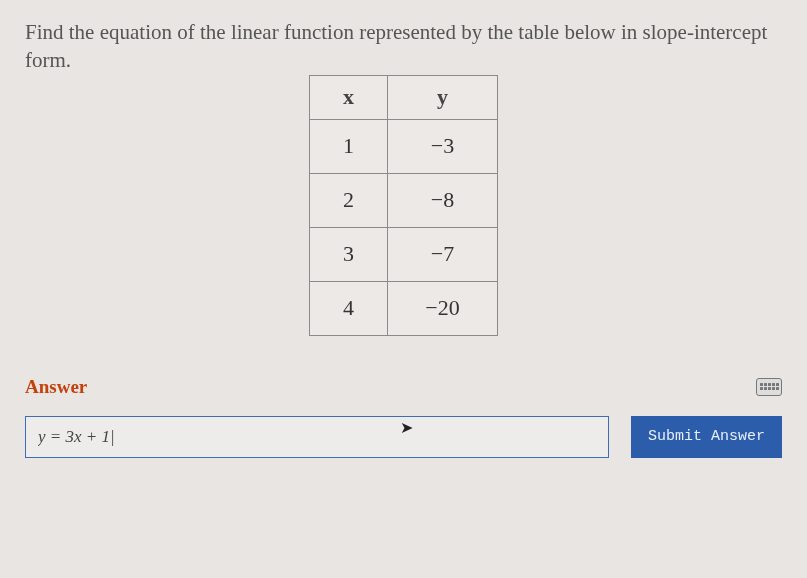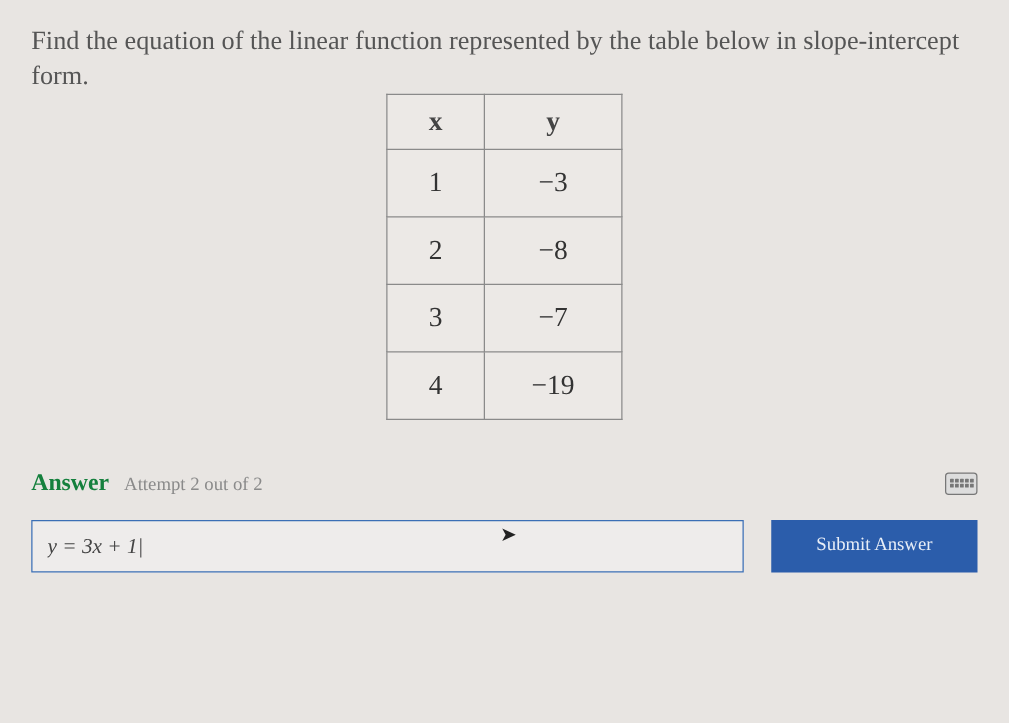--- a/index.html
+++ b/index.html
@@ -54,21 +54,21 @@
     .answer-row {
       display: flex;
       align-items: baseline;
       gap: 12px;
       margin-bottom: 18px;
       position: relative;
     }
     .answer-label {
       font-size: 19px;
       font-weight: bold;
-      color: #15803d;
+      color: #c2410c;
     }
     .attempt {
       font-size: 15px;
       color: #8a8a8a;
     }
     .keyboard-icon {
       position: absolute;
       right: 0;
       top: 2px;
       width: 26px;
@@ -103,23 +103,23 @@
       font-family: Georgia, serif;
       font-style: italic;
       color: #444;
       height: 42px;
     }
     .submit-btn {
       background: #2b5dab;
       color: #e8eef7;
       border: none;
       font-size: 15px;
-      padding: 0 36px;
+      padding: 0 17px;
       height: 42px;
-      font-family: Liberation Serif, serif;
+      font-family: Liberation Mono, monospace;
       cursor: pointer;
     }
     .cursor {
       position: absolute;
       left: 400px;
       top: 418px;
       font-size: 16px;
       color: #222;
       pointer-events: none;
     }
@@ -143,31 +143,30 @@
     <tr>
       <td>2</td>
       <td class="ycol">−8</td>
     </tr>
     <tr>
       <td>3</td>
       <td class="ycol">−7</td>
     </tr>
     <tr>
       <td>4</td>
-      <td class="ycol">−19</td>
+      <td class="ycol">−20</td>
     </tr>
   </tbody>
     </table>
 </div>
 
 <div class="cursor">➤</div>
 
 <div class="answer-row">
   <span class="answer-label">Answer</span>
-  <span class="attempt">Attempt 2 out of 2</span>
   <div class="keyboard-icon">
     <span></span>
       <span></span>
       <span></span>
       <span></span>
       <span></span>
     <span></span>
       <span></span>
       <span></span>
       <span></span>

